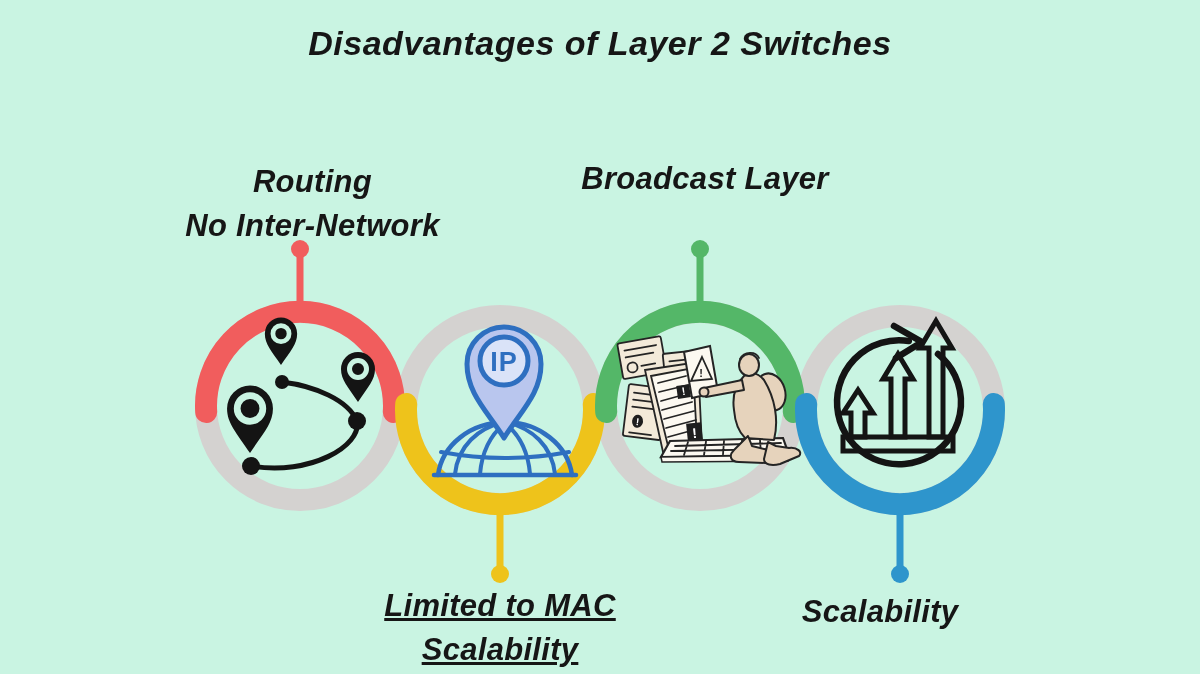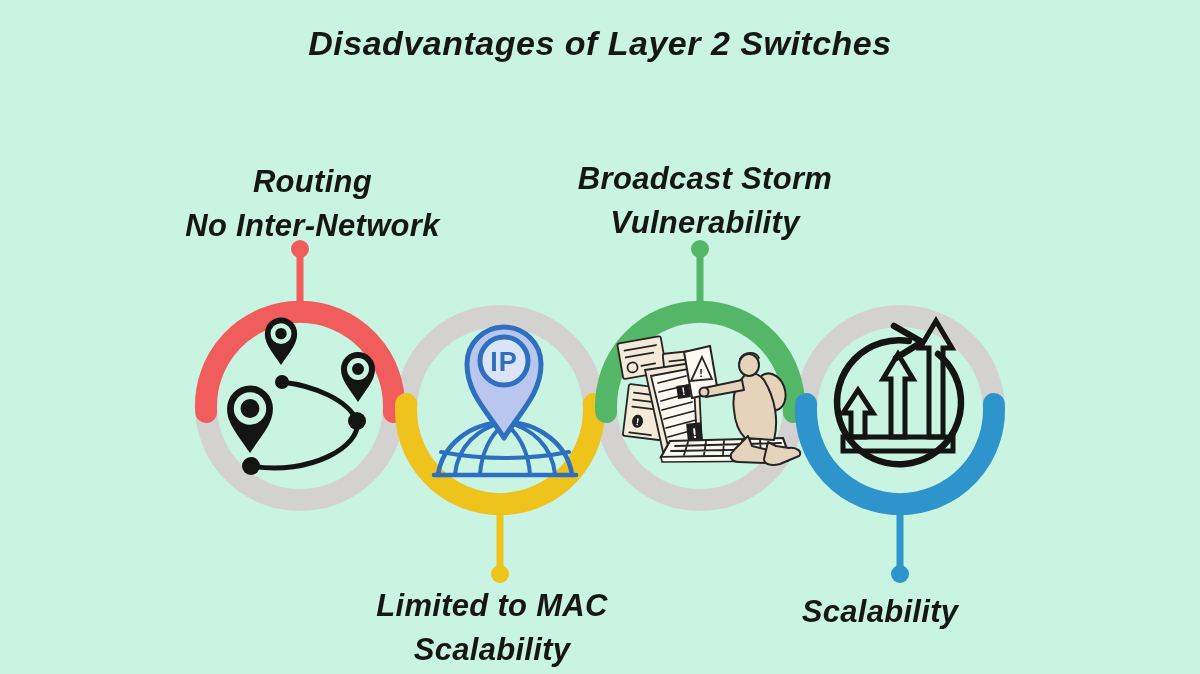--- a/index.html
+++ b/index.html
@@ -18,21 +18,21 @@
     position:absolute; left:0; top:24px; width:1200px;
     text-align:center; font-size:34px; font-weight:700; font-style:italic;
     color:var(--ink); letter-spacing:.5px;
   }
   .label{
     position:absolute; text-align:center; font-size:31px; font-weight:700;
     font-style:italic; color:var(--ink); line-height:44px; letter-spacing:.3px;
   }
   .label span{display:block;}
   .label-1{left:150px; top:160px; width:325px;}
-  .label-2{left:332px; top:584px; width:320px;}
+  .label-2{left:340px; top:584px; width:320px;text-decoration:underline;}
   .label-3{left:545px; top:157px; width:320px;}
   .label-4{left:730px; top:590px; width:300px;}
   svg{position:absolute; left:0; top:0;}
 
   .track{fill:none; stroke:var(--ring_track); stroke-width:22;}
   .arc{fill:none; stroke-width:22; stroke-linecap:round;}
   .arc-red{stroke:var(--red);} .arc-yellow{stroke:var(--yellow);}
   .arc-green{stroke:var(--green);} .arc-blue{stroke:var(--blue);}
   .stem{stroke-width:7;}
   .stem-red,.dot-red{stroke:var(--red); fill:var(--red);}
@@ -193,20 +193,19 @@
 
   <div class="label label-1">
     <span>Routing</span>
     <span>No Inter-Network</span>
   </div>
   <div class="label label-2">
     <span>Limited to MAC</span>
     <span>Scalability</span>
   </div>
   <div class="label label-3">
-    <span>Broadcast Storm</span>
-    <span>Vulnerability</span>
+    <span>Broadcast Layer</span>
   </div>
   <div class="label label-4">
     <span>Scalability</span>
   </div>
 
 </div>
 
 </body></html>

